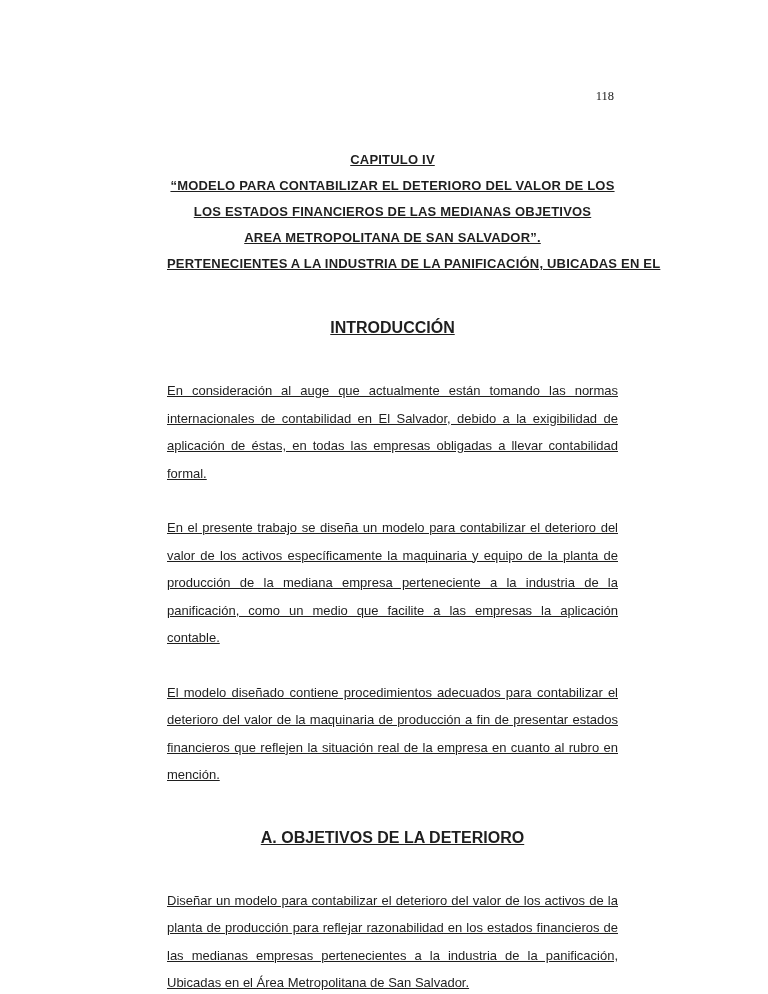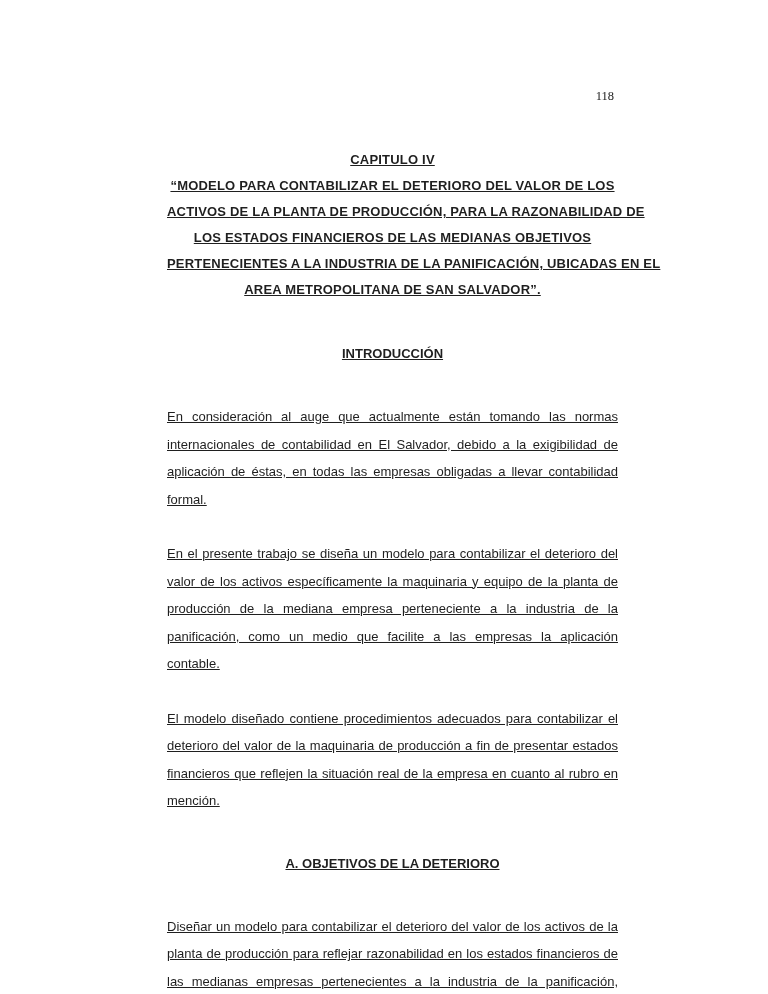--- a/index.html
+++ b/index.html
@@ -39,21 +39,21 @@
     font-size: 13px;
     line-height: 26px;
     letter-spacing: 0.2px;
   }
   .title-line {
     white-space: nowrap;
   }
   .section-heading {
     text-align: center;
     font-weight: bold;
-    font-size: 13px;
+    font-size: 16px;
     line-height: 26px;
   }
   .heading-intro {
     margin-top: 38px;
   }
   .heading-objectives {
     margin-top: 36px;
   }
   .heading-general {
     margin-top: 26px;
@@ -74,24 +74,23 @@
 
 <div class="page">
 
   <div class="page-number">118</div>
 
   <div class="content">
 
     <div class="title-block">
       <div class="title-line">CAPITULO IV</div>
       <div class="title-line">“MODELO PARA CONTABILIZAR EL DETERIORO DEL VALOR DE LOS</div>
-      <div class="title-line">ACTIVOS DE LA PLANTA DE PRODUCCIÓN, PARA LA RAZONABILIDAD DE</div>
       <div class="title-line">LOS ESTADOS FINANCIEROS DE LAS MEDIANAS OBJETIVOS</div>
+      <div class="title-line">AREA METROPOLITANA DE SAN SALVADOR”.</div>
       <div class="title-line">PERTENECIENTES A LA INDUSTRIA DE LA PANIFICACIÓN, UBICADAS EN EL</div>
-      <div class="title-line">AREA METROPOLITANA DE SAN SALVADOR”.</div>
     </div>
 
     <div class="section-heading heading-intro">INTRODUCCIÓN</div>
 
     <p class="para para-1">En consideración al auge que actualmente están tomando las normas internacionales de contabilidad en El Salvador, debido a la exigibilidad de aplicación de éstas, en todas las empresas obligadas a llevar contabilidad formal.</p>
 
     <p class="para para-2">En el presente trabajo se diseña un modelo para contabilizar el deterioro del valor de los activos específicamente la maquinaria y equipo de la planta de producción de la mediana empresa perteneciente a la industria de la panificación, como un medio que facilite a las empresas la aplicación contable.</p>
 
     <p class="para para-3">El modelo diseñado contiene procedimientos adecuados para contabilizar el deterioro del valor de la maquinaria de producción a fin de presentar estados financieros que reflejen la situación real de la empresa en cuanto al rubro en mención.</p>
 

